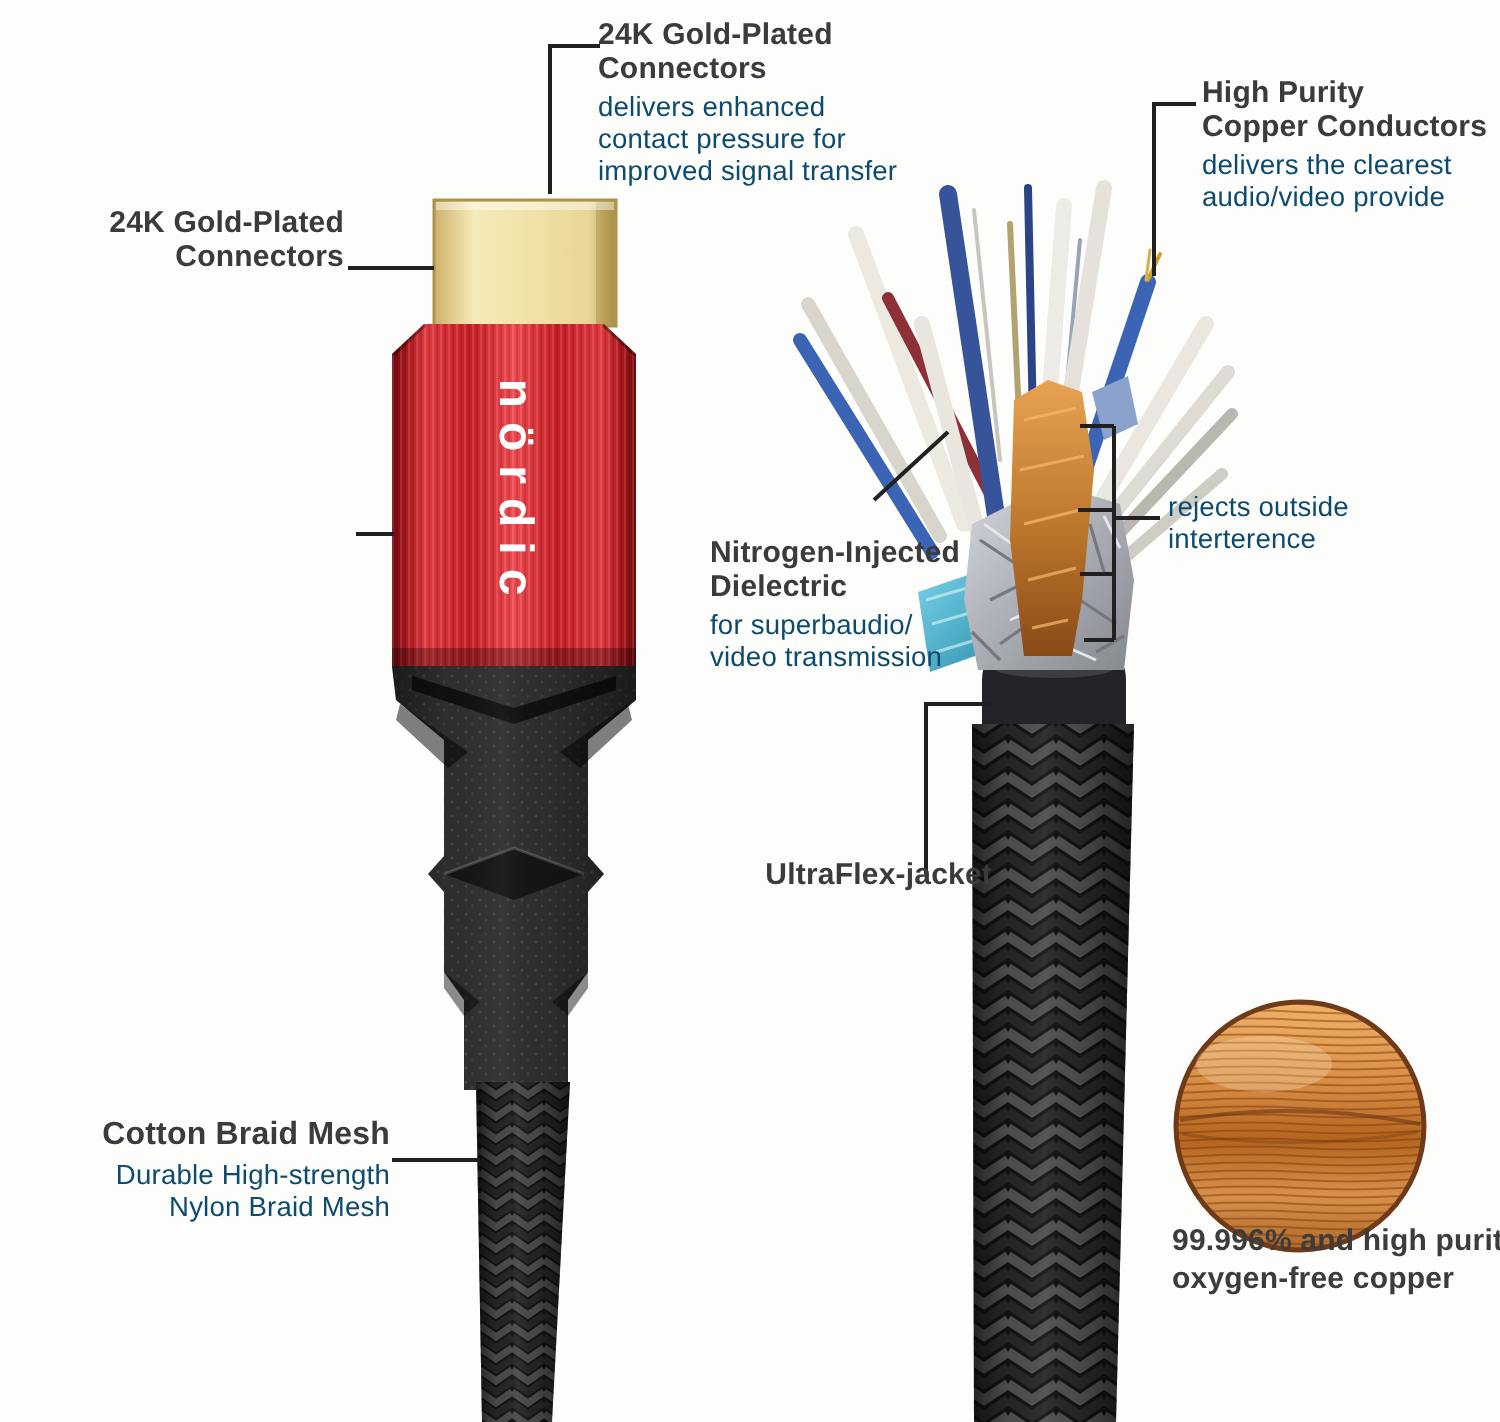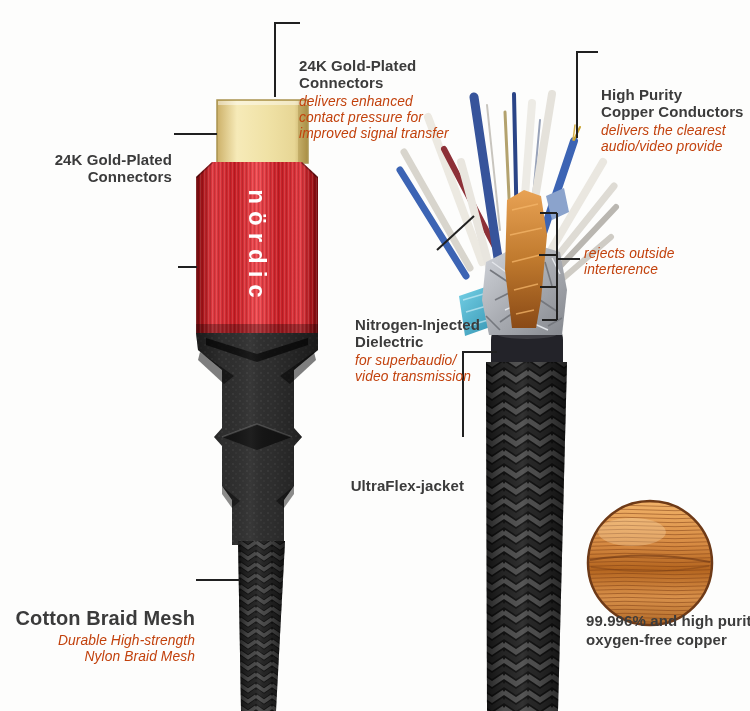--- a/index.html
+++ b/index.html
@@ -5,25 +5,25 @@
   html,body{margin:0;padding:0;background:#ffffff;}
   .stage{
     position:relative;width:750px;height:711px;overflow:hidden;
     background:#fdfdfc;
     font-family:"Liberation Sans",sans-serif;
   }
   .stage svg.art{position:absolute;left:0;top:0;z-index:1;}
   .callout{position:absolute;z-index:3;}
   .c-title{
     font-weight:bold;font-size:15px;line-height:1.14;color:#3b3b3b;
-    white-space:pre-line;letter-spacing:.1px;margin-top:48px;
+    white-space:pre-line;letter-spacing:.1px;
   }
   .c-body{
-    font-size:13.8px;line-height:1.15;color:#c2410c;margin-top:3px;
-    white-space:pre-line;letter-spacing:.1px;font-style:italic;
+    font-size:13.8px;line-height:1.15;color:#0c4a6e;margin-top:3px;
+    white-space:pre-line;letter-spacing:.1px;
   }
   .align-right{text-align:right;}
   .align-left{text-align:left;}
   .brand{
     position:absolute;left:177px;top:232px;width:160px;height:30px;z-index:3;
     transform:rotate(90deg);transform-origin:50% 50%;
     color:#ffffff;font-weight:bold;font-size:24px;letter-spacing:7px;
     text-align:center;line-height:30px;
   }
   .copper-caption{
@@ -31,23 +31,23 @@
     font-size:15px;font-weight:bold;color:#3c3c3c;line-height:1.25;
     white-space:pre;letter-spacing:.1px;
   }
   
   #co-connector-top{left:299px;top:9px;}
   #co-copper-conductors{left:601px;top:38px;}
   #co-connector-left{right:578px;top:103px;}
   #co-metal-shell{right:572px;top:251px;}
   #co-dielectric{left:355px;top:268px;}
   #co-shielding{left:584px;top:243px;}
-  #co-jacket{right:286px;top:429px;}
+  #co-jacket{right:254px;top:429px;}
   #co-braid{right:555px;top:559px;}
-  #co-braid .c-title{font-size:20px;}
+  #co-braid .c-title{font-size:16px;}
 </style>
 </head>
 <body>
 
 <div class="stage">
 
   <svg class="art" width="750" height="711" viewBox="0 0 750 711">
     <defs>
       <linearGradient id="goldGrad" x1="0" y1="0" x2="1" y2="0">
         <stop offset="0" stop-color="#cdb169"></stop>

